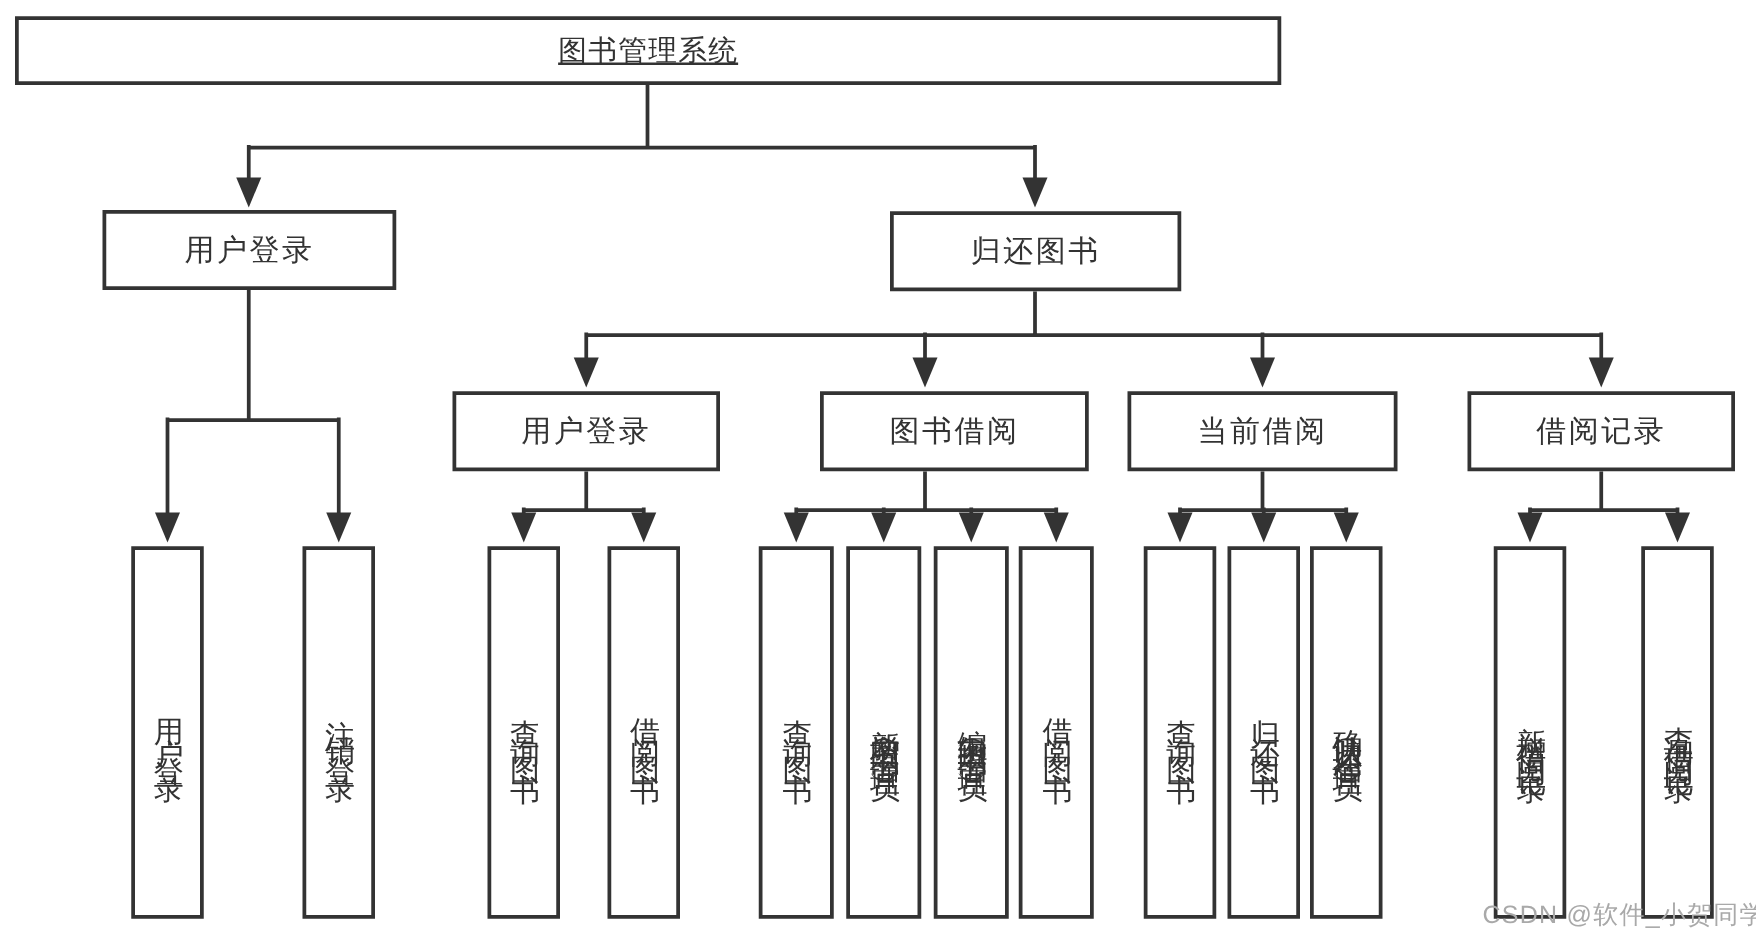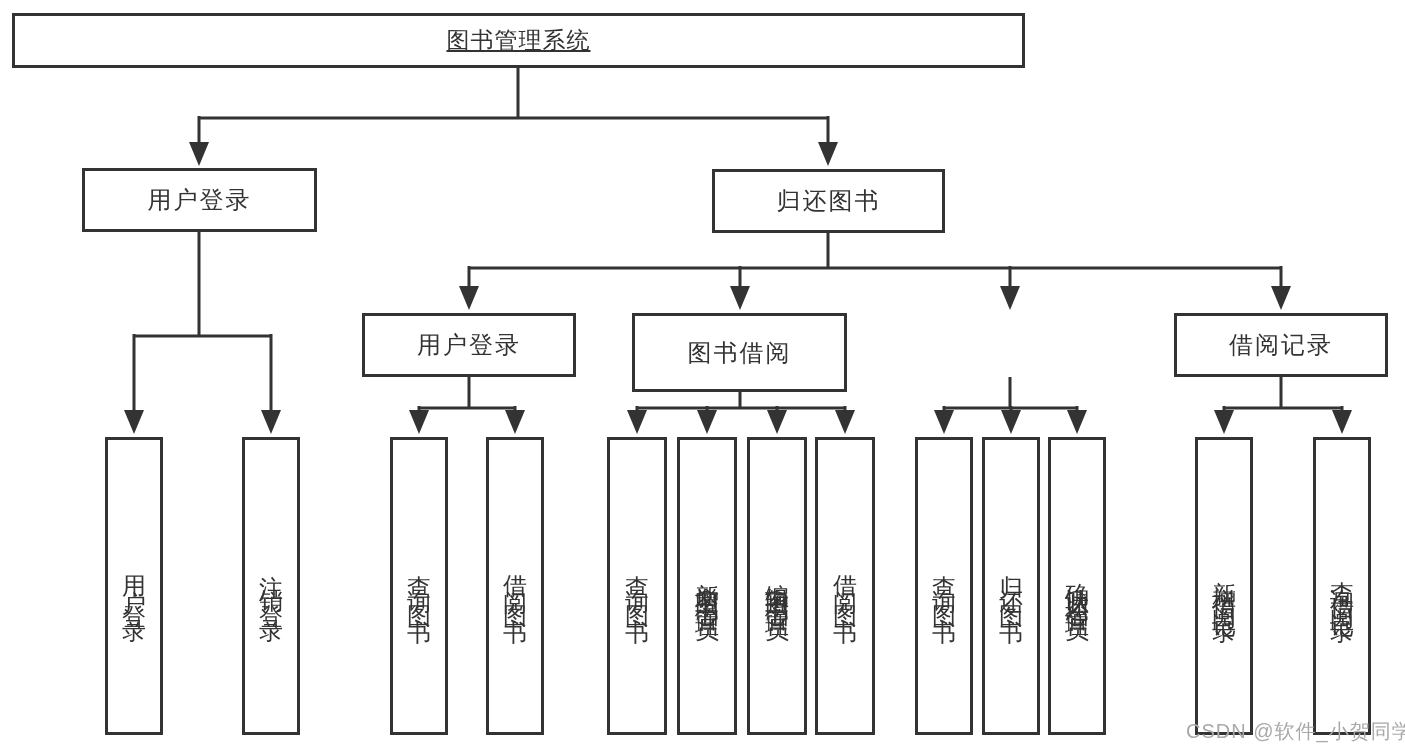--- a/index.html
+++ b/index.html
@@ -89,22 +89,25 @@
   <div class="node" style="left:82px;top:168px;width:235px;height:64px">
     <span class="hlabel">用户登录</span>
   </div>
   <div class="node" style="left:712px;top:169px;width:233px;height:64px">
     <span class="hlabel">归还图书</span>
   </div>
 
   <div class="node" style="left:362px;top:313px;width:214px;height:64px">
     <span class="hlabel">用户登录</span>
   </div>
-  <div class="node" style="left:632px;top:313px;width:215px;height:79px">
+  <div class="node" style="left:656px;top:313px;width:215px;height:64px">
     <span class="hlabel">图书借阅</span>
+  </div>
+  <div class="node" style="left:902px;top:313px;width:216px;height:64px">
+    <span class="hlabel">当前借阅</span>
   </div>
   <div class="node" style="left:1174px;top:313px;width:214px;height:64px">
     <span class="hlabel">借阅记录</span>
   </div>
 
   <div class="node" style="left:105px;top:437px;width:58px;height:298px">
     <span class="vtext ls-wide">用户登录</span>
   </div>
   <div class="node" style="left:242px;top:437px;width:58px;height:298px">
     <span class="vtext ls-wide">注销登录</span>

